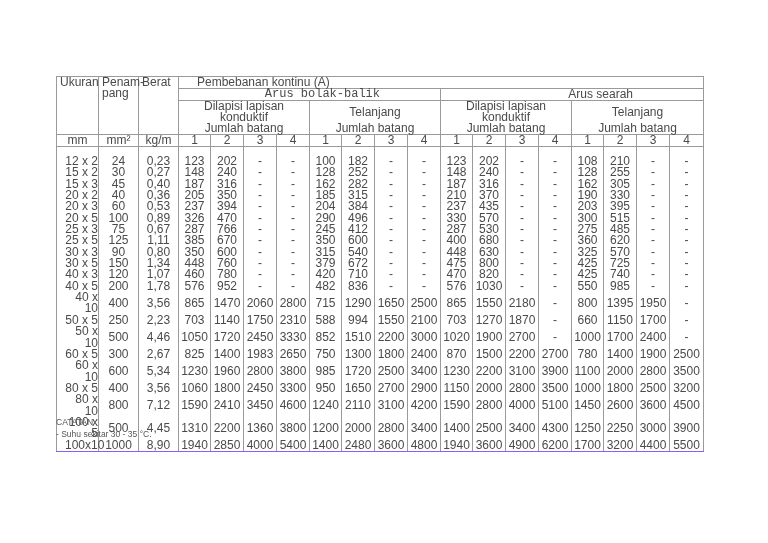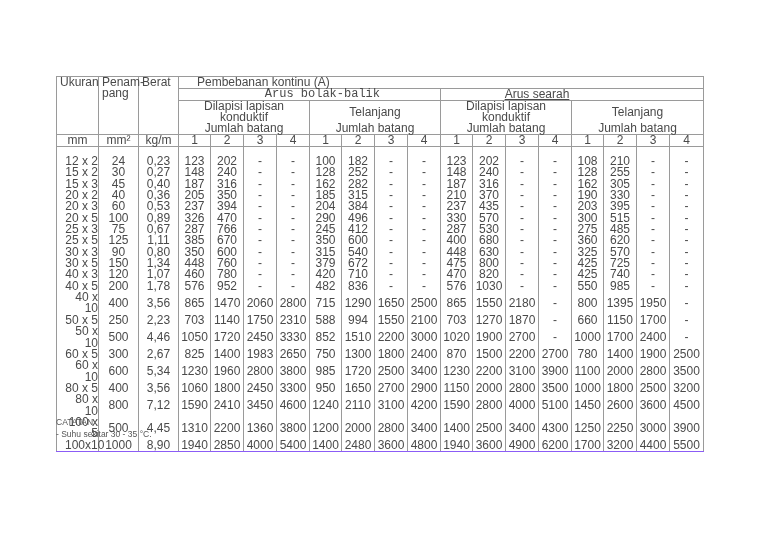--- a/index.html
+++ b/index.html
@@ -6,21 +6,21 @@
   body { width:768px; height:543px; position:relative; overflow:hidden;
          font-family:"Liberation Sans", sans-serif; color:#555; }
   #tbl { position:absolute; left:56px; top:76px; width:608px;
          border-collapse:collapse; font-size:12px; table-layout:fixed; }
   #tbl th, #tbl td { border:1px solid #9a9a9a; padding:0; text-align:center;
          font-weight:normal; color:#4a4a4a; line-height:11px; }
   #tbl thead th { height:11px; }
   #tbl th.lft { text-align:left; padding-left:3px; vertical-align:top; }
   #tbl th.titlecell { text-align:left; padding-left:18px; }
   #tbl th.grp { text-align:right; padding-right:60px;font-family:Liberation Mono, monospace; }
-  #tbl th.grp2 { text-align:center; padding-right:70px;text-decoration:underline; }
+  #tbl th.grp2 { text-align:right; padding-right:70px; }
   #tbl tbody td { border-top:none; border-bottom:none; height:11.35px; line-height:11.35px; }
   #tbl tbody tr.spacer td { height:9px; }
   #tbl tbody tr:last-child td { border-bottom:1px solid #8b5cf6; }
   #tbl td.size { text-align:right; padding-left:8px; }
   .notes { position:absolute; left:56px; top:416px; font-size:8.5px; color:#555; line-height:12px; }
   .notes div { white-space:nowrap; }
 </style>
 </head>
 <body>
 

